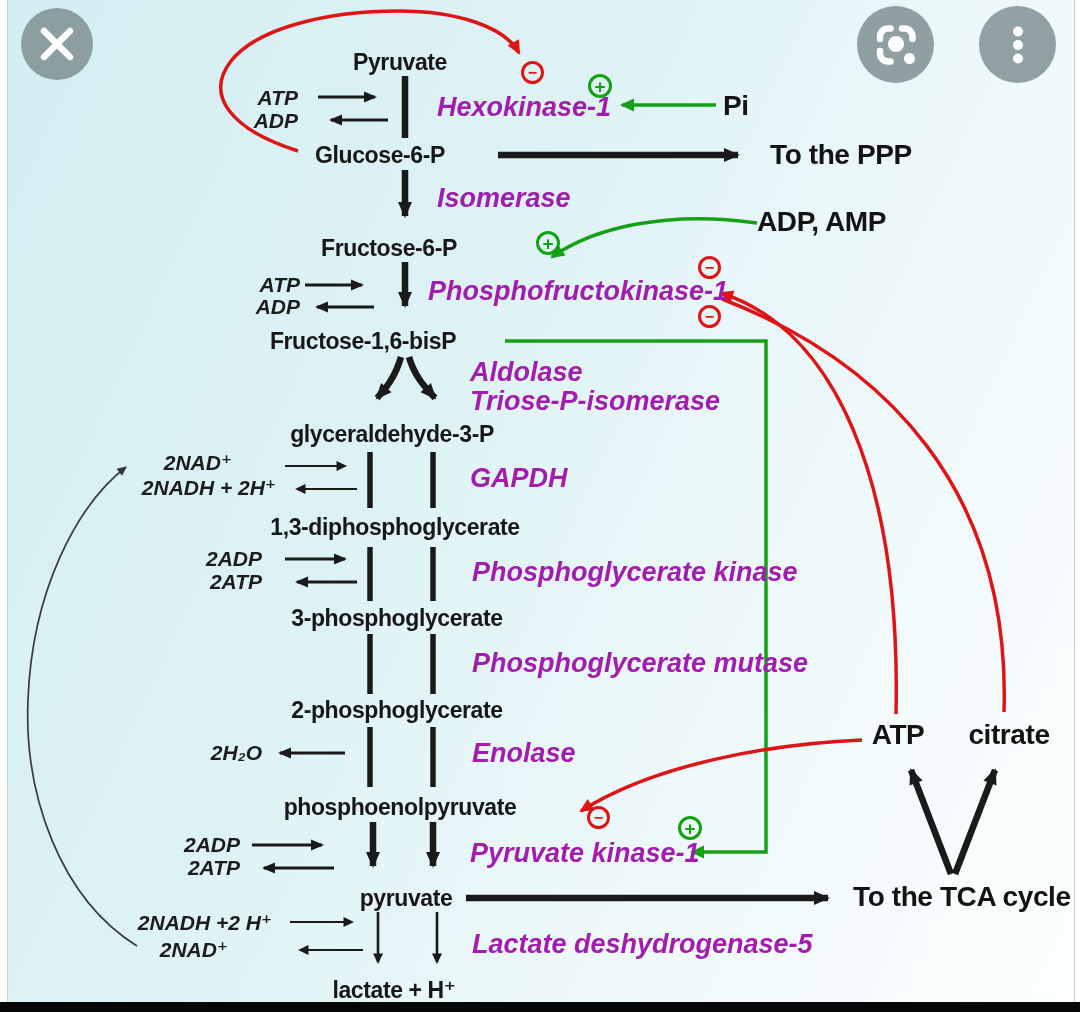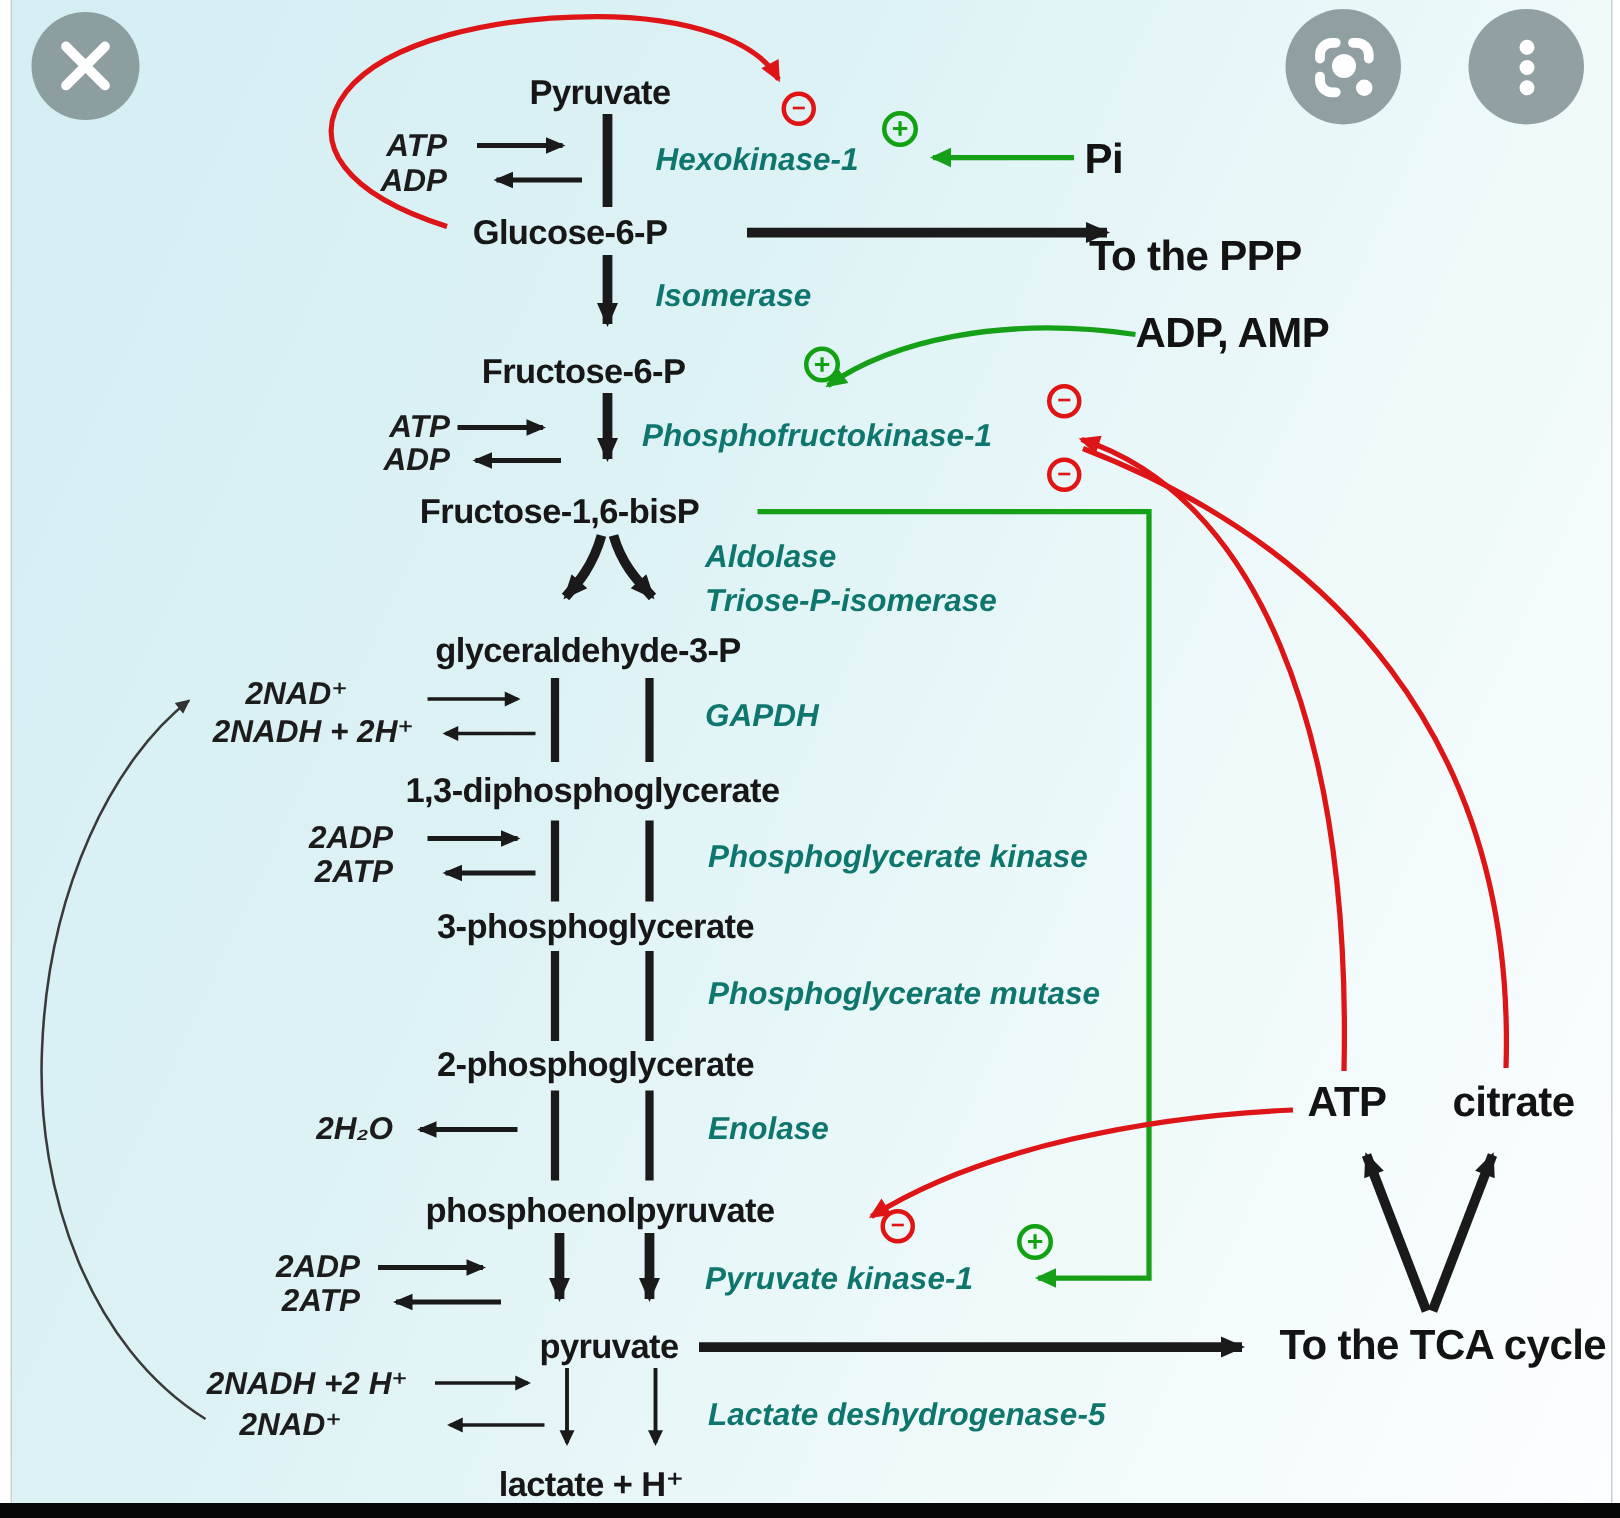--- a/index.html
+++ b/index.html
@@ -6,21 +6,21 @@
   .stage{position:relative;width:1080px;height:1012px;background:#ffffff;overflow:hidden;
          font-family:"Liberation Sans","DejaVu Sans",sans-serif;}
   .photo{position:absolute;left:7px;top:0;width:1066px;height:1002px;
          background:linear-gradient(115deg,#d4eef3 0%,#ddf2f5 38%,#eef9fa 68%,#fcfeff 100%);
          border-left:1px solid #c9d2d3;border-right:1px solid #c9d2d3;}
   .bottombar{position:absolute;left:0;bottom:0;width:1080px;height:10px;background:#070707;}
   svg.overlay{position:absolute;left:0;top:0;}
   .met{position:absolute;transform:translate(-50%,-50%);font-weight:bold;font-size:23px;
        color:#171717;white-space:nowrap;letter-spacing:-0.4px;}
   .enz{position:absolute;transform:translateY(-50%);font-style:italic;font-weight:bold;
-       font-size:21px;color:#0f766e;white-space:nowrap;}
+       font-size:27px;color:#a21caf;white-space:nowrap;}
   .cof{position:absolute;transform:translateY(-50%);font-style:italic;font-weight:bold;
        font-size:21px;color:#1c1c1c;white-space:nowrap;text-align:right;}
   .ann{position:absolute;transform:translateY(-50%);font-weight:bold;font-size:28px;
        color:#131313;white-space:nowrap;letter-spacing:-0.4px;}
   .ann.ctr{transform:translate(-50%,-50%);}
   .reg{position:absolute;border-radius:50%;display:flex;align-items:center;justify-content:center;
        font-weight:bold;line-height:1;background:transparent;}
   .reg.minus{width:17px;height:17px;border:3px solid #e01414;color:#e01414;font-size:16px;}
   .reg.plus{width:18px;height:18px;border:3px solid #12a112;color:#12a112;font-size:19px;}
   .fab{position:absolute;border-radius:50%;background:rgba(125,140,143,0.82);
@@ -120,21 +120,21 @@
   <div class="reg plus" style="left:588px;top:74px;">+</div>
   <div class="reg plus" style="left:536px;top:231px;">+</div>
   <div class="reg minus" style="left:698px;top:256px;">−</div>
   <div class="reg minus" style="left:698px;top:305px;">−</div>
   <div class="reg minus" style="left:587px;top:806px;">−</div>
   <div class="reg plus" style="left:678px;top:816px;">+</div>
 
   <div class="met" style="left:400px;top:62px;">Pyruvate</div>
   <div class="met" style="left:380px;top:155px;">Glucose-6-P</div>
   <div class="met" style="left:389px;top:248px;">Fructose-6-P</div>
-  <div class="met" style="left:373px;top:341px;">Fructose-1,6-bisP</div>
+  <div class="met" style="left:363px;top:341px;">Fructose-1,6-bisP</div>
   <div class="met" style="left:392px;top:434px;">glyceraldehyde-3-P</div>
   <div class="met" style="left:395px;top:527px;">1,3-diphosphoglycerate</div>
   <div class="met" style="left:397px;top:618px;">3-phosphoglycerate</div>
   <div class="met" style="left:397px;top:710px;">2-phosphoglycerate</div>
   <div class="met" style="left:400px;top:807px;">phosphoenolpyruvate</div>
   <div class="met" style="left:406px;top:898px;">pyruvate</div>
   <div class="met" style="left:394px;top:990px;">lactate + H⁺</div>
 
   <div class="enz" style="left:437px;top:107px;">Hexokinase-1</div>
   <div class="enz" style="left:437px;top:198px;">Isomerase</div>
@@ -159,21 +159,21 @@
   <div class="cof" style="right:818px;top:753px;">2H₂O</div>
   <div class="cof" style="right:840px;top:845px;">2ADP</div>
   <div class="cof" style="right:840px;top:868px;">2ATP</div>
   <div class="cof" style="right:808px;top:923px;">2NADH +2 H⁺</div>
   <div class="cof" style="right:852px;top:950px;">2NAD⁺</div>
 
   <div class="ann" style="left:723px;top:106px;">Pi</div>
   <div class="ann" style="left:757px;top:222px;">ADP, AMP</div>
   <div class="ann ctr" style="left:898px;top:735px;">ATP</div>
   <div class="ann ctr" style="left:1009px;top:735px;">citrate</div>
-  <div class="ann" style="left:726px;top:155px;margin-top:16px;">To the PPP</div>
+  <div class="ann" style="left:770px;top:155px;">To the PPP</div>
   <div class="ann" style="left:853px;top:897px;">To the TCA cycle</div>
 
   <div class="fab" style="left:21px;top:8px;width:72px;height:72px;">
     <svg width="40" height="40" viewBox="-20 -20 40 40">
       <g stroke="#fff" stroke-width="6.5" stroke-linecap="round">
         <line x1="-13" y1="-13" x2="13" y2="13"></line>
           <line x1="13" y1="-13" x2="-13" y2="13"></line>
       </g>
     </svg>
   </div>

